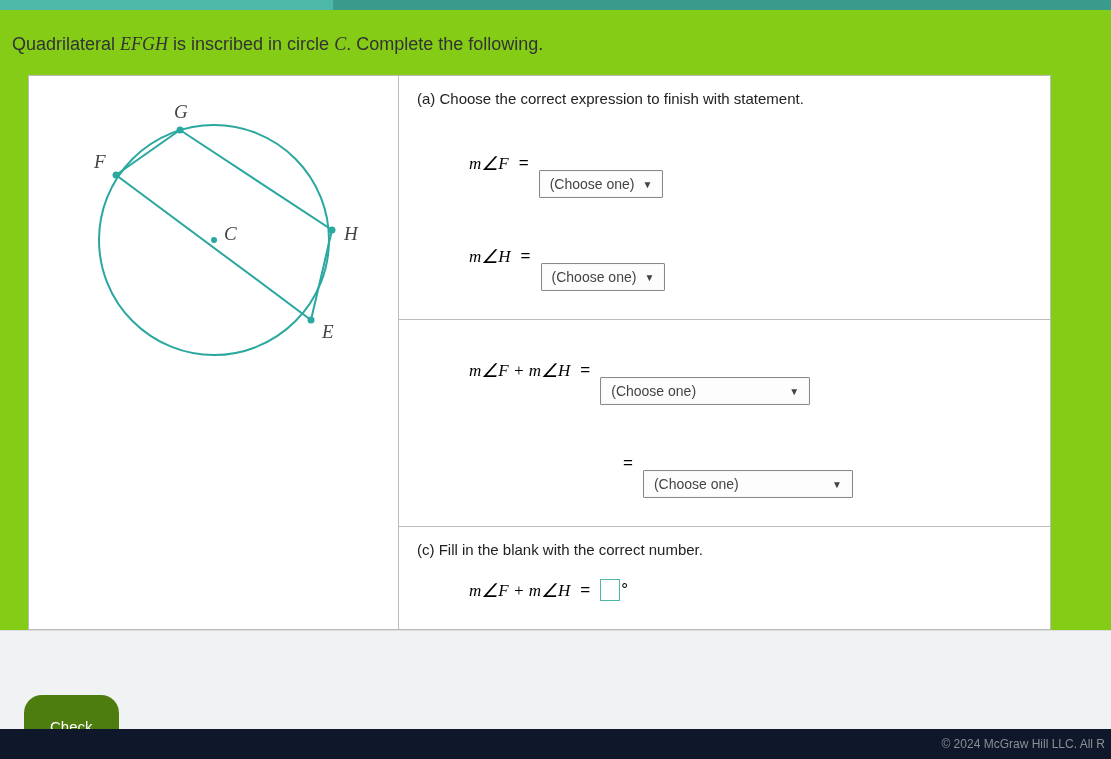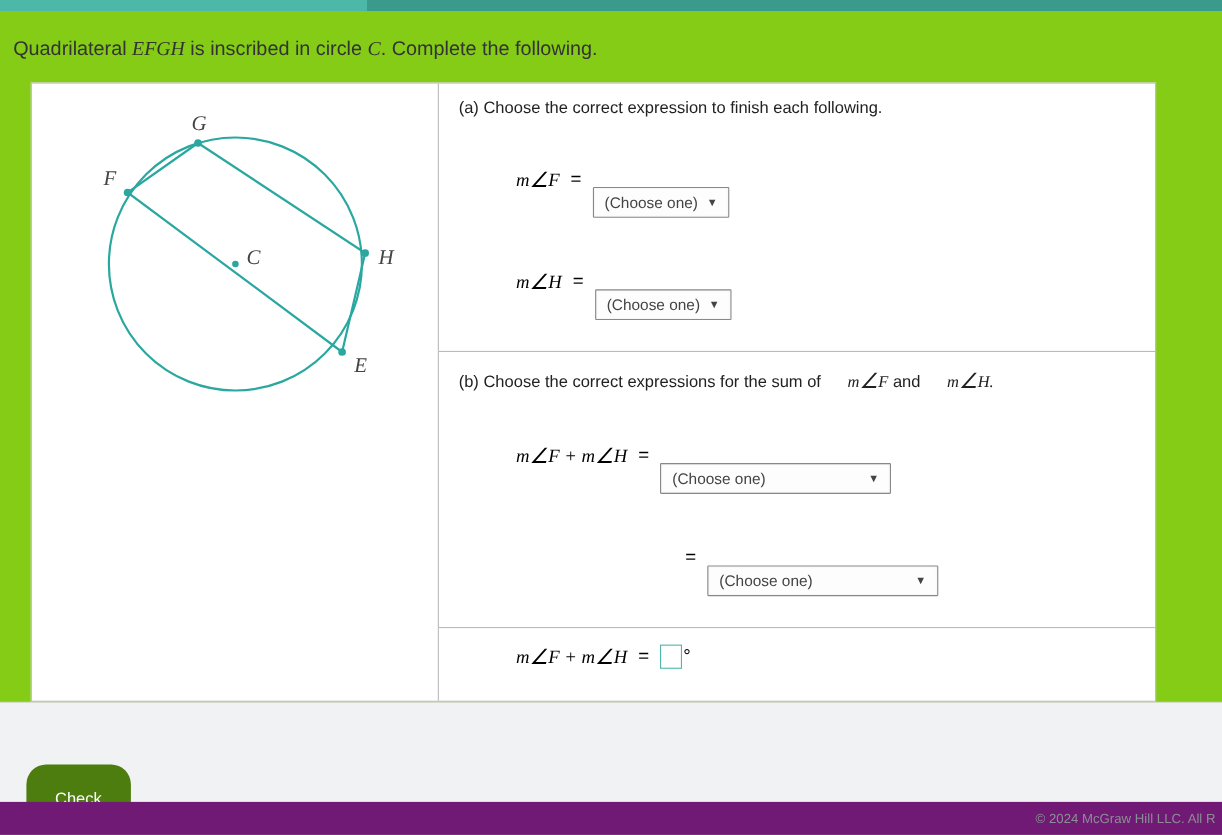--- a/index.html
+++ b/index.html
@@ -94,21 +94,21 @@
     border: none;
     border-radius: 18px;
     padding: 23px 26px;
     font-size: 15px;
     cursor: pointer;
   }
   .footer {
     position: absolute;
     bottom: 0; left: 0; right: 0;
     height: 30px;
-    background: #701a75;
+    background: #0f172a;
     color: #8a8f93;
     font-size: 12px;
     text-align: right;
     padding: 8px 6px 0 0;
   }
   svg.circle-diagram {
     display:block;
     margin: 4px auto 0 auto;
   }
   .pt-label {
@@ -148,61 +148,59 @@
         <text x="40" y="78" class="pt-label">F</text>
         <text x="170" y="150" class="pt-label">C</text>
         <text x="290" y="150" class="pt-label">H</text>
         <text x="268" y="248" class="pt-label">E</text>
       </svg>
     </div>
 
     <div class="right-cells">
 
       <div class="sub-cell">
-        <div class="cell-label">(a) Choose the correct expression to finish each following.</div>
+        <div class="cell-label">(a) Choose the correct expression to finish with statement.</div>
         <div class="expr-row">
           <span class="math-it">m<span class="angle">∠</span>F</span>
           <span class="eq">=</span>
           <span class="dropdown">
             <span>(Choose one)</span>
             <span class="caret">▼</span>
           </span>
         </div>
         <div class="expr-row" style="margin-bottom:6px">
           <span class="math-it">m<span class="angle">∠</span>H</span>
           <span class="eq">=</span>
           <span class="dropdown">
             <span>(Choose one)</span>
             <span class="caret">▼</span>
           </span>
         </div>
       </div>
 
       <div class="sub-cell">
-        <div class="cell-label">
-          <span>(b) Choose the correct expressions for the sum of </span><span class="math-it">m<span class="angle">∠</span>F</span><span> and </span><span class="math-it">m<span class="angle">∠</span>H.</span>
-        </div>
         <div class="expr-row">
           <span class="math-it">m<span class="angle">∠</span>F + m<span class="angle">∠</span>H</span>
           <span class="eq">=</span>
           <span class="dropdown wide">
             <span>(Choose one)</span>
             <span class="caret">▼</span>
           </span>
         </div>
         <div class="expr-row" style="margin-left:196px; margin-bottom:6px">
           <span class="eq">=</span>
           <span class="dropdown wide">
             <span>(Choose one)</span>
             <span class="caret">▼</span>
           </span>
         </div>
       </div>
 
       <div class="sub-cell">
+        <div class="cell-label">(c) Fill in the blank with the correct number.</div>
         <div class="expr-row" style="margin-bottom:6px">
           <span class="math-it">m<span class="angle">∠</span>F + m<span class="angle">∠</span>H</span>
           <span class="eq">=</span>
           <span class="blank-box"></span>
             <span>°</span>
         </div>
       </div>
     </div>
   </div>
 </div>

